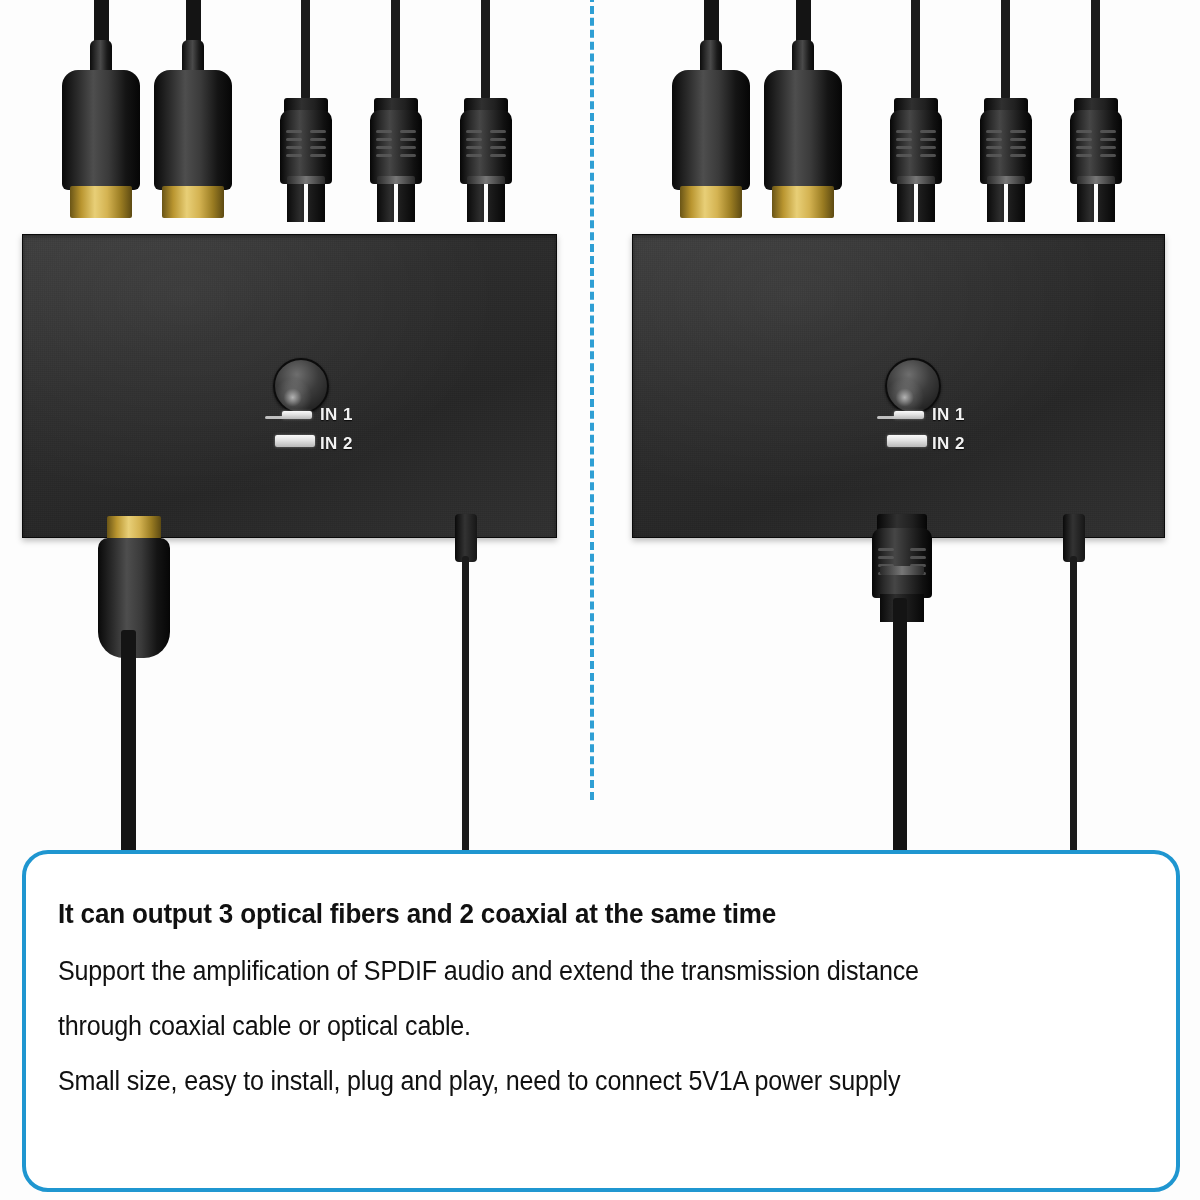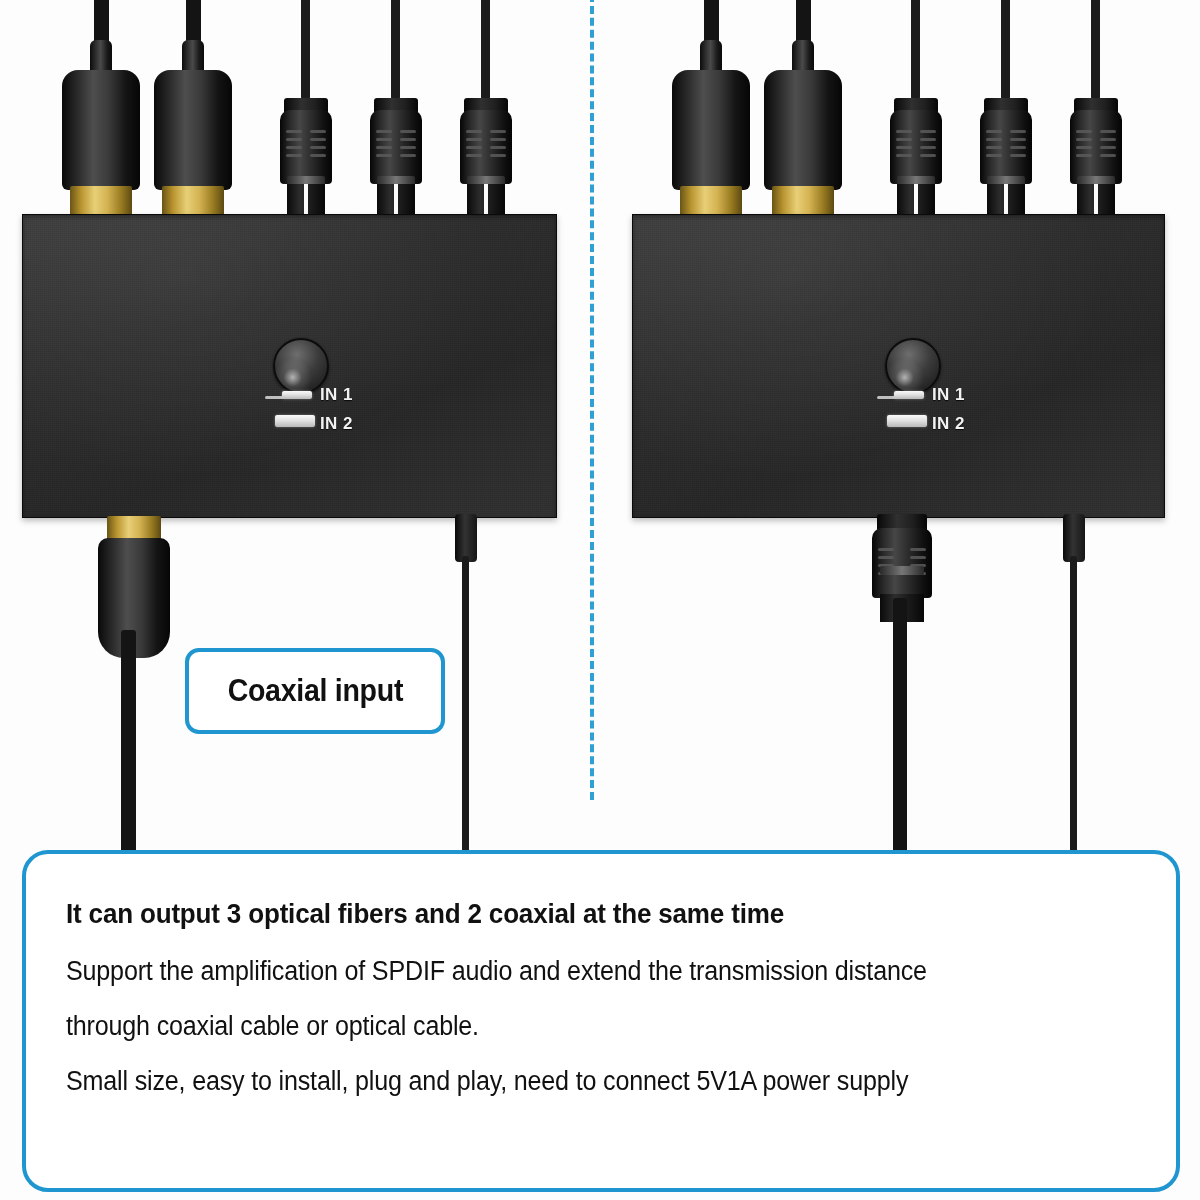--- a/index.html
+++ b/index.html
@@ -46,20 +46,21 @@
   
   .usb{position:absolute;background:linear-gradient(90deg,#0a0a0a,#333 45%,#161616);border-radius:4px;}
 
   
   .device{position:absolute;
      background:
        radial-gradient(ellipse at 30% 20%, rgba(255,255,255,.06), rgba(255,255,255,0) 60%),
        linear-gradient(160deg,#3a3a3a 0%,#2c2c2c 35%,#262626 65%,#303030 100%);
      border:1px solid #0a0a0a;
      box-shadow:0 2px 4px rgba(0,0,0,.35) inset, 0 3px 6px rgba(0,0,0,.25);
+     margin-top:20px;
   }
   .device .grain{position:absolute;inset:0;opacity:.5;
      background-image:
         repeating-linear-gradient(0deg, rgba(255,255,255,.022) 0 1px, rgba(0,0,0,.02) 1px 2px),
         repeating-linear-gradient(90deg, rgba(255,255,255,.018) 0 1px, rgba(0,0,0,.018) 1px 2px);}
 
   .knob{position:absolute;width:52px;height:52px;border-radius:50%;
      background:
         radial-gradient(circle at 34% 72%, rgba(255,255,255,.62) 0%, rgba(255,255,255,.12) 18%, rgba(255,255,255,0) 38%),
         radial-gradient(circle at 42% 28%, #6e6e6e 0%, #3b3b3b 45%, #141414 100%);
@@ -81,21 +82,21 @@
 
   
   .pill{position:absolute;background:#ffffff;border:4px solid #1f96d0;border-radius:14px;
       display:flex;align-items:center;justify-content:center;}
   .pill span{font-size:31px;font-weight:bold;color:#111;
       font-family:"Liberation Sans", sans-serif;letter-spacing:-.3px;
       transform:scaleX(.92);transform-origin:center;white-space:nowrap;}
 
   
   .panel{position:absolute;background:#ffffff;border:4px solid #1f96d0;border-radius:26px;}
-  .panel .lines{position:absolute;left:40px;right:28px;top:44px;}
+  .panel .lines{position:absolute;left:32px;right:28px;top:44px;}
   .panel .ln{color:#111;font-family:"Liberation Sans", sans-serif;
       transform:scaleX(.93);transform-origin:left center;white-space:nowrap;}
   .panel .ln.head{font-size:28px;font-weight:bold;margin-bottom:26px;letter-spacing:-.2px;}
   .panel .ln.body{font-size:27px;font-weight:400;margin-bottom:24px;letter-spacing:-.2px;}
 </style>
 </head>
 <body>
 
 <div id="stage">
 
@@ -176,23 +177,20 @@
 
   <div class="rca" style="left:98px; top:512px; width:72px; height:170px;">
     <div class="gold" style="top:4px;left:12%;width:76%;height:28px;"></div>
     <div class="body" style="top:26px;height:120px;border-radius:10px 10px 26px 26px;"></div>
   </div>
   <div class="cable" style="left:121px; top:630px; width:15px; height:260px;"></div>
 
   <div class="usb" style="left:455px; top:514px; width:22px; height:48px;"></div>
   <div class="cable thin" style="left:462px; top:556px; width:7px; height:340px;"></div>
 
-  <div class="pill" style="left:185px; top:648px; width:252px; height:78px;">
-    <span>Coaxial input</span>
-  </div>
 
   <div class="divider" style="left:590px; top:-6px; height:806px;"></div>
 
   <div class="cable" style="left:704px; top:-10px; width:15px; height:70px;"></div>
   <div class="cable" style="left:796px; top:-10px; width:15px; height:70px;"></div>
   <div class="cable thin" style="left:911px; top:-10px; width:9px; height:110px;"></div>
   <div class="cable thin" style="left:1001px;top:-10px; width:9px; height:110px;"></div>
   <div class="cable thin" style="left:1091px;top:-10px; width:9px; height:110px;"></div>
 
   <div class="rca" style="left:672px; top:40px; width:78px; height:180px;">

